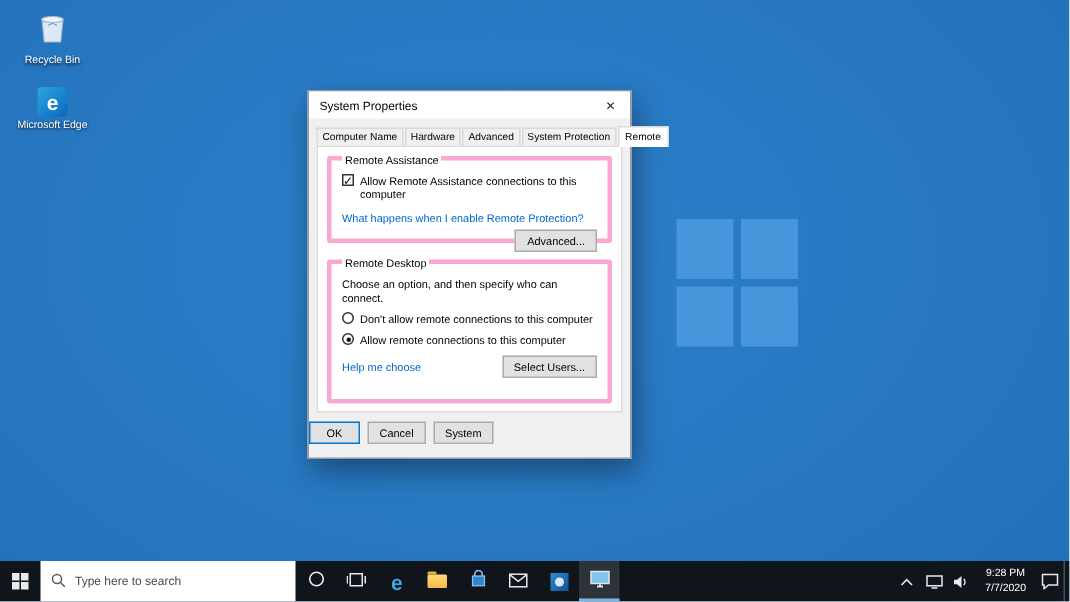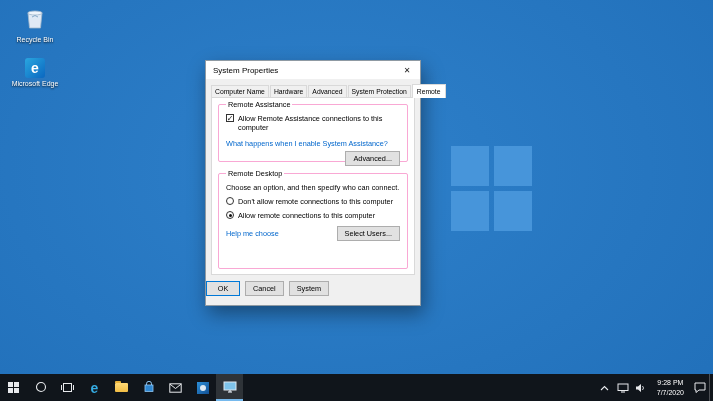--- a/index.html
+++ b/index.html
@@ -24,21 +24,21 @@
     border:1px solid #8f9aa3; box-shadow:3px 8px 18px rgba(0,0,0,.38); font-size:7.5px; color:#000; }
   .titlebar { height:18px; background:#fff; display:flex; align-items:center; padding-left:7px;text-align:center; }
   .dialog-title { font-size:8px; }
   .dialog-close { margin-left:auto; width:26px; height:18px; display:flex; align-items:center; justify-content:center;
     font-size:8px; color:#222; cursor:default; }
   .tabstrip { display:flex; align-items:flex-end; padding:5px 5px 0 5px; position:relative; z-index:2; }
   .tab { border:1px solid #d9d9d9; border-bottom:none; background:#f0f0f0; padding:2px 3px 2px 3px;
     font-size:6.8px; white-space:nowrap; margin-right:1px; }
   .tab.active { background:#fff; padding:3px 4px; margin-bottom:-1px; }
   .tabpanel { margin:0 5px; background:#fff; border:1px solid #d9d9d9; padding:6px 6px; height:178px; position:relative; z-index:1; }
-  .groupbox { border:1px solid #f9a8d4; border-radius:2px; position:relative; padding:9px 7px 5px 7px; }
+  .groupbox { border:3px solid #f9a8d4; border-radius:2px; position:relative; padding:9px 7px 5px 7px; }
   .group1 { height:58px; }
   .group2 { height:96px; margin-top:11px; }
   .group-label { position:absolute; top:-5px; left:7px; background:#fff; padding:0 2px; font-size:7.3px; }
   .checkrow,.radiorow { display:flex; align-items:flex-start; gap:4px; }
   .checkbox { width:8px; height:8px; border:1px solid #333; background:#fff; flex:none; display:flex;
     align-items:center; justify-content:center; margin-top:0; }
   .checkmark { font-size:8px; line-height:7px; color:#111; visibility:hidden; }
   .checkbox.checked .checkmark { visibility:visible; }
   .radio { width:8px; height:8px; border:1px solid #333; border-radius:50%; background:#fff; flex:none; position:relative; }
   .radio.selected::after { content:""; position:absolute; left:1.5px; top:1.5px; right:1.5px; bottom:1.5px;
@@ -124,21 +124,21 @@
     <div class="tabpanel">
 
       <div class="groupbox group1">
         <span class="group-label">Remote Assistance</span>
         <div class="checkrow">
           <span class="checkbox checked">
             <span class="checkmark">✓</span>
           </span>
           <span class="checklabel">Allow Remote Assistance connections to this computer</span>
         </div>
-        <a class="link g1-link">What happens when I enable System Assistance?</a>
+        <a class="link g1-link">What happens when I enable Remote Protection?</a>
         <div class="row-right">
           <button class="btn">Advanced...</button>
         </div>
       </div>
 
       <div class="groupbox group2">
         <span class="group-label">Remote Desktop</span>
         <div class="desc">Choose an option, and then specify who can connect.</div>
 
         <div class="radiorow">
@@ -170,20 +170,29 @@
   <div class="taskbar">
     <div class="tb-btn">
       <span class="start-logo">
         <span></span>
           <span></span>
           <span></span>
           <span></span>
       </span>
     </div>
 
+    <div class="search-box">
+      <span>
+        <svg width="10" height="10" viewBox="0 0 10 10">
+          <circle cx="4" cy="4" r="3" fill="none" stroke="#5a5a5a" stroke-width="1"></circle>
+          <line x1="6.3" y1="6.3" x2="9.2" y2="9.2" stroke="#5a5a5a" stroke-width="1"></line>
+        </svg>
+      </span>
+      <span class="search-text">Type here to search</span>
+    </div>
 
     <div class="tb-btn">
       <span>
         <svg width="12" height="12" viewBox="0 0 12 12">
           <circle cx="6" cy="6" r="4.5" fill="none" stroke="#e8eaed" stroke-width="1.1"></circle>
         </svg>
       </span>
     </div>
 
     <div class="tb-btn">

